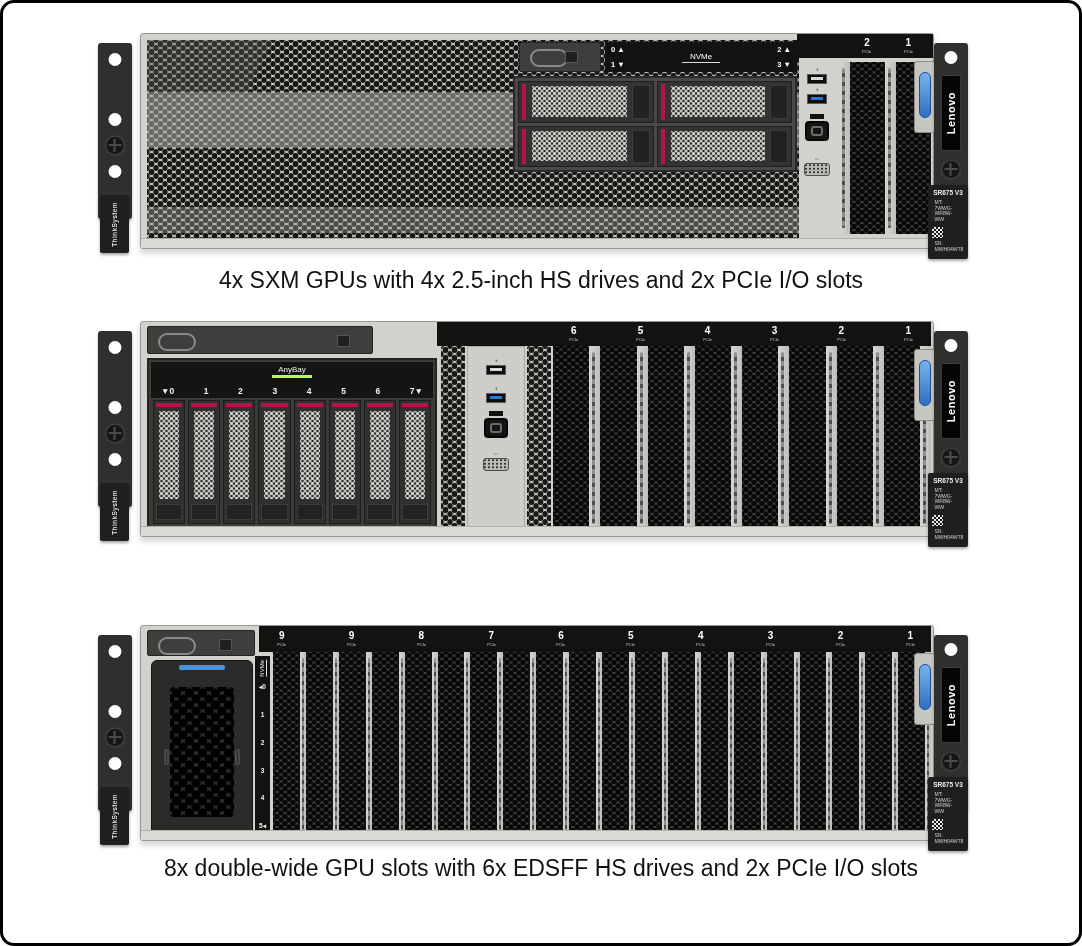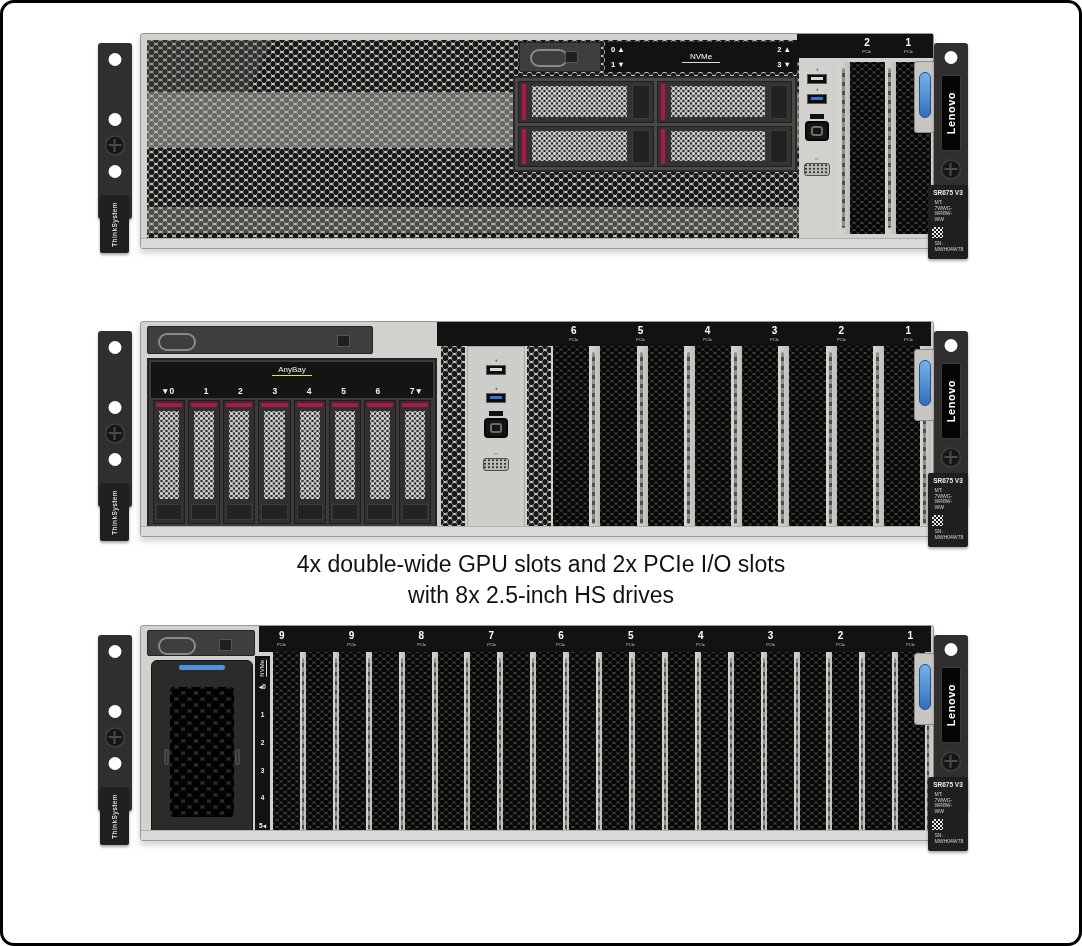--- a/index.html
+++ b/index.html
@@ -55,21 +55,21 @@
   
   .cage1{position:absolute;left:372px;top:42px;width:284px;height:96px;background:#4a4947;border:2px solid #2c2b29;display:grid;grid-template-columns:1fr 1fr;grid-template-rows:1fr 1fr;gap:3px;padding:3px;}
   .drive-h{position:relative;background:#343331;border:1px solid #201f1e;}
   .drive-h .rlatch{position:absolute;left:3px;top:2px;bottom:2px;width:4px;background:#b0164a;}
   .drive-h .vent{position:absolute;left:13px;top:4px;bottom:5px;right:26px;background-color:#272625;}
   .drive-h .hnd{position:absolute;right:3px;top:3px;bottom:3px;width:18px;background:#232221;border:1px solid #3c3b39;}
 
   .cage2{position:absolute;left:6px;top:36px;width:290px;height:172px;background:#3c3b39;border:2px solid #242321;}
   .cage2 .hdr{position:absolute;left:2px;right:2px;top:2px;height:36px;background:#141413;color:#eee;}
   .cage2 .hdr .t{position:absolute;top:3px;left:0;right:0;text-align:center;font-size:8px;}
-  .cage2 .hdr .t span{border-bottom:1px solid #bef264;padding:0 6px 1px;}
+  .cage2 .hdr .t span{border-bottom:3px solid #bef264;padding:0 6px 1px;}
   .cage2 .nums{position:absolute;left:10px;right:10px;bottom:2px;display:flex;justify-content:space-between;}
   .cage2 .drives{position:absolute;left:4px;right:4px;top:40px;bottom:4px;display:flex;gap:3px;}
   .drive-v{position:relative;flex:1;background:#31302e;border:1px solid #1e1d1c;}
   .drive-v .rlatch{position:absolute;left:2px;right:2px;top:2px;height:4px;background:#b0164a;}
   .drive-v .vent{position:absolute;left:5px;right:5px;top:10px;bottom:24px;background-color:#262524;}
   .drive-v .hnd{position:absolute;left:2px;right:2px;bottom:3px;height:16px;background:#232221;border:1px solid #3c3b39;}
 
   
   .ports{position:absolute;display:flex;flex-direction:column;align-items:center;}
   .usb{width:20px;height:10px;background:#0d0d0d;border:1px solid #5a5a58;position:relative;}
@@ -214,20 +214,21 @@
       <div class="hole" style="top:142px"></div>
     </div>
     <div class="tag tag-r">
       <span class="model">SR675 V3</span>
       <span class="tiny">MT: 7WWG-WR8W-WW</span>
       <div class="qr"></div>
       <span class="tiny">SN: MWH04W78</span>
     </div>
   </div>
 
+  <div class="caption" style="top:262px;">4x SXM GPUs with 4x 2.5-inch HS drives and 2x PCIe I/O slots</div>
 
   <div class="server" style="top:318px;">
     <div class="ear ear-l">
       <div class="hole" style="top:10px"></div>
       <div class="hole" style="top:70px"></div>
       <div class="screw" style="top:94px"></div>
       <div class="hole" style="top:122px"></div>
     </div>
     <div class="tag tag-l">
         <span class="vtext">ThinkSystem</span>
@@ -402,22 +403,20 @@
       <div class="hole" style="top:142px"></div>
     </div>
     <div class="tag tag-r">
       <span class="model">SR675 V3</span>
       <span class="tiny">MT: 7WWG-WR8W-WW</span>
       <div class="qr"></div>
       <span class="tiny">SN: MWH04W78</span>
     </div>
   </div>
 
-  <div class="caption" style="top:546px;">4x double-wide GPU slots and 2x PCIe I/O slots
-with 8x 2.5-inch HS drives</div>
 
   <div class="server" style="top:622px;">
     <div class="ear ear-l">
       <div class="hole" style="top:10px"></div>
       <div class="hole" style="top:70px"></div>
       <div class="screw" style="top:94px"></div>
       <div class="hole" style="top:122px"></div>
     </div>
     <div class="tag tag-l">
         <span class="vtext">ThinkSystem</span>
@@ -595,14 +594,15 @@
       <div class="hole" style="top:142px"></div>
     </div>
     <div class="tag tag-r">
       <span class="model">SR675 V3</span>
       <span class="tiny">MT: 7WWG-WR8W-WW</span>
       <div class="qr"></div>
       <span class="tiny">SN: MWH04W78</span>
     </div>
   </div>
 
+  <div class="caption" style="top:850px;">8x double-wide GPU slots with 6x EDSFF HS drives and 2x PCIe I/O slots</div>
 
 </div>
 
 </body></html>

